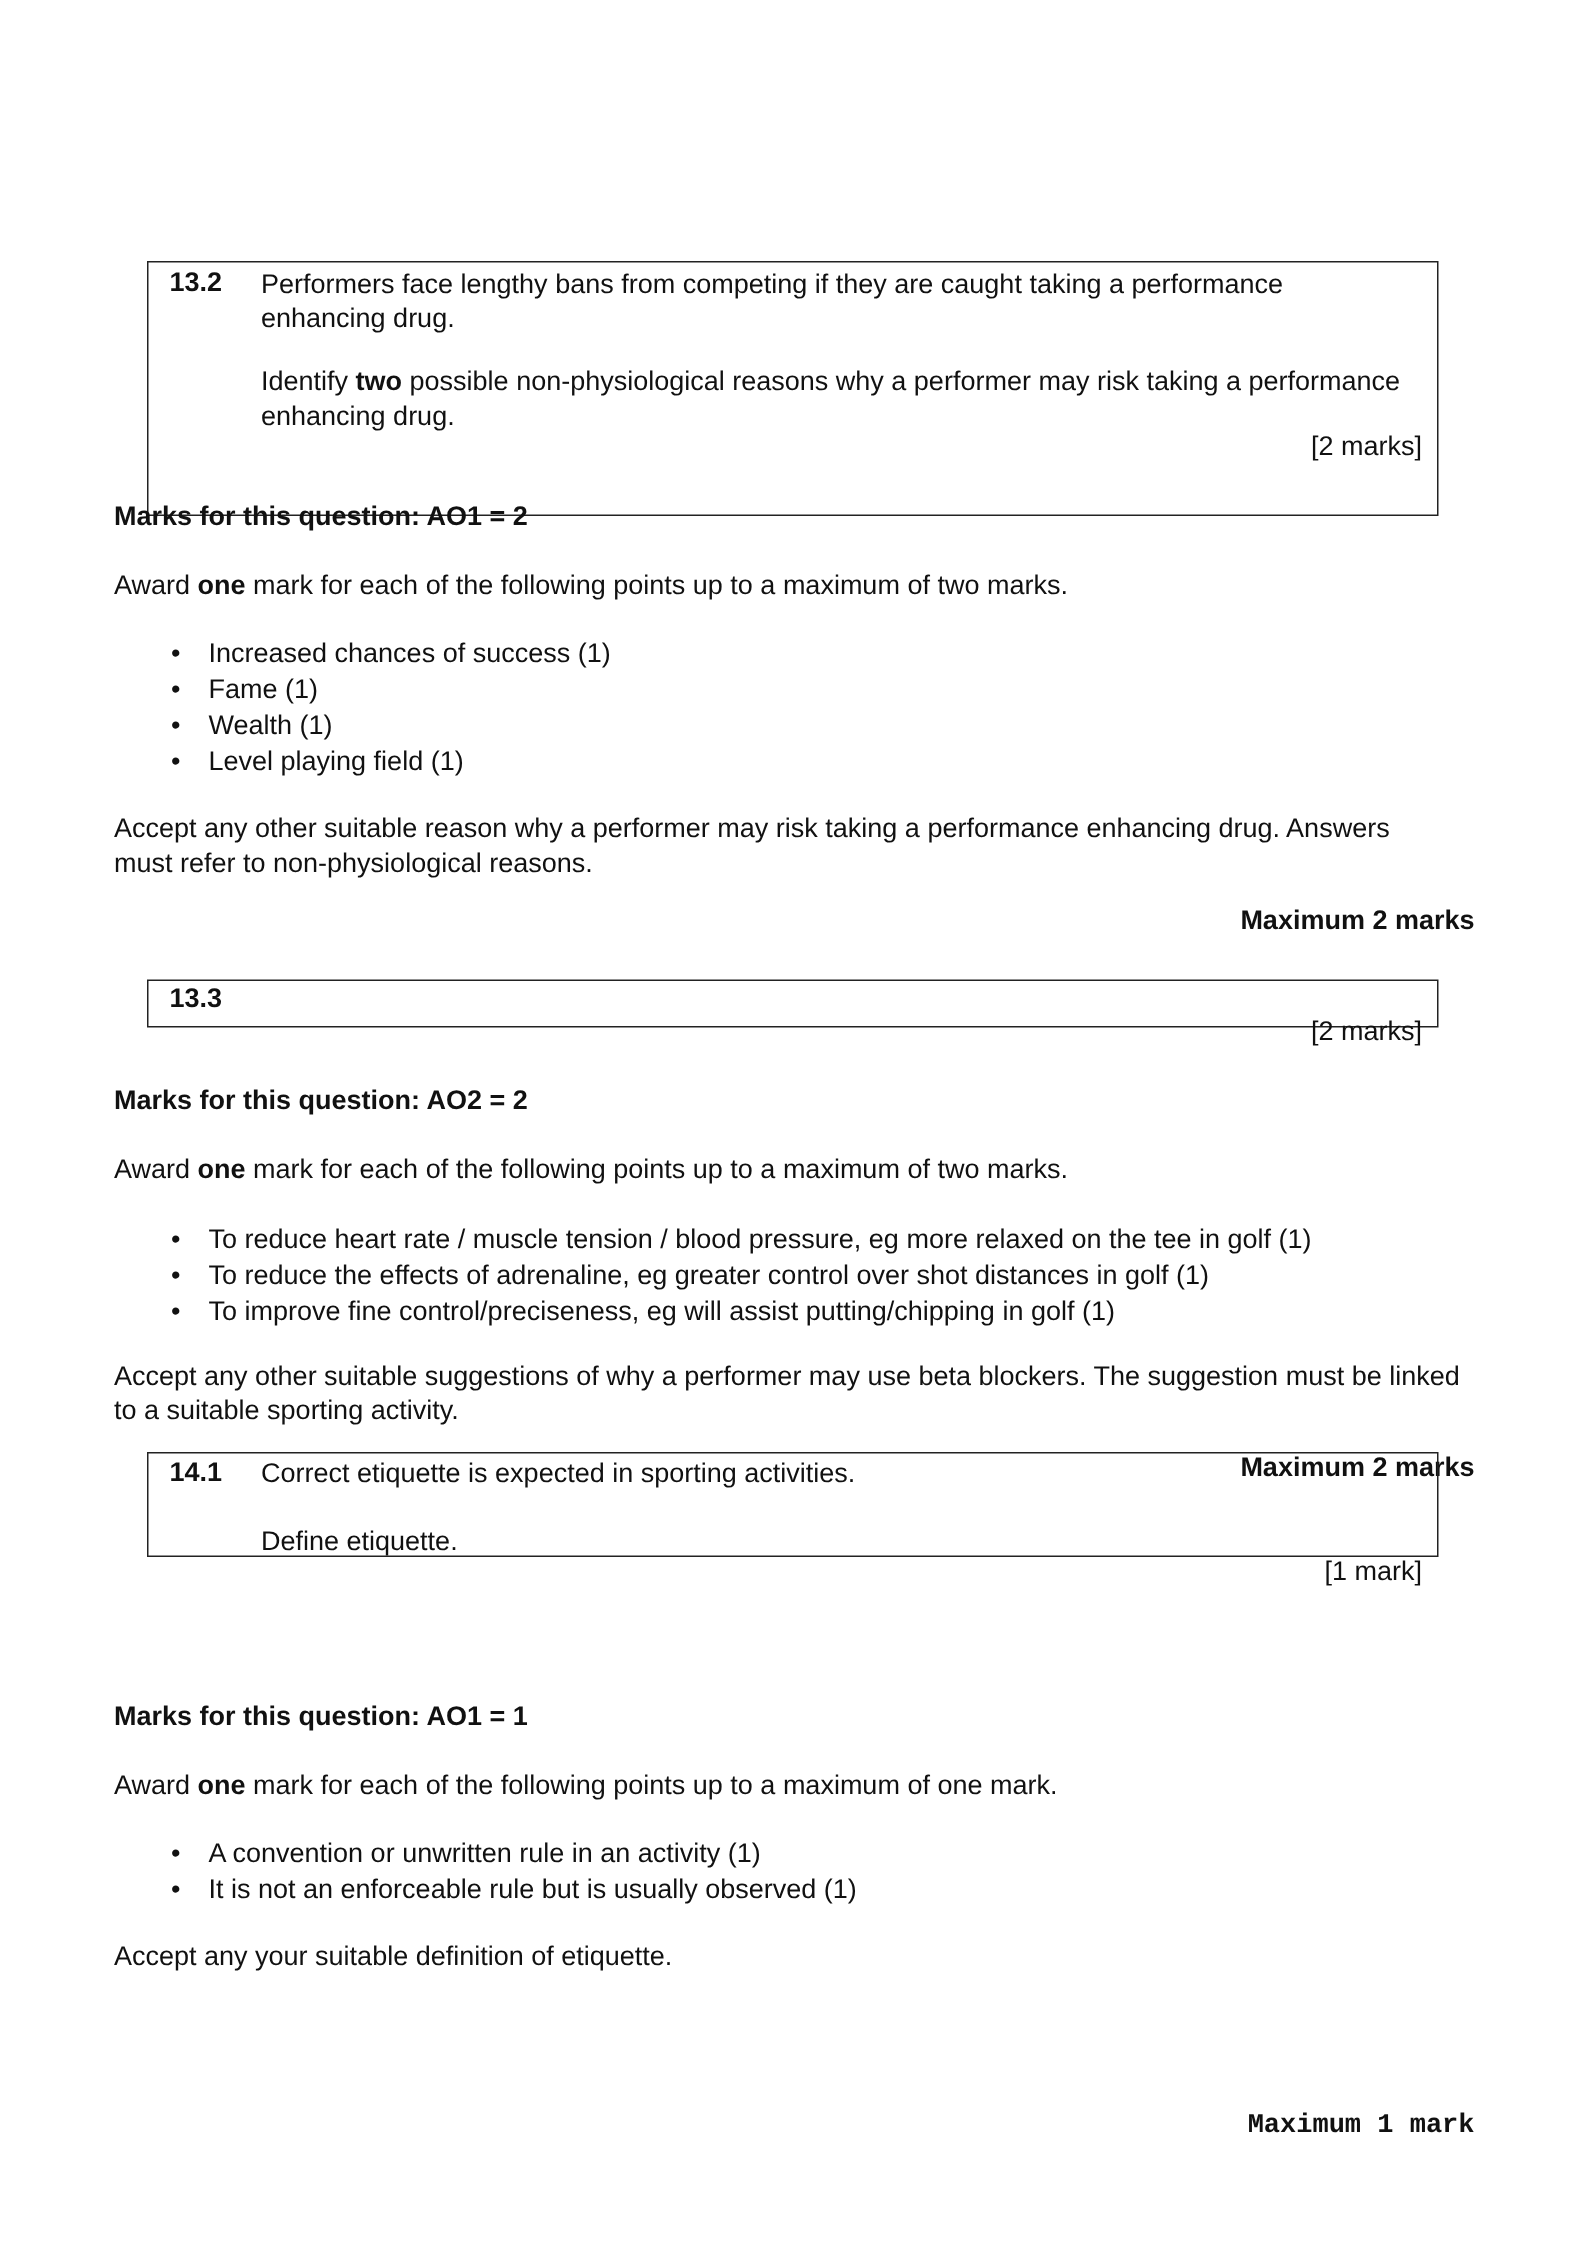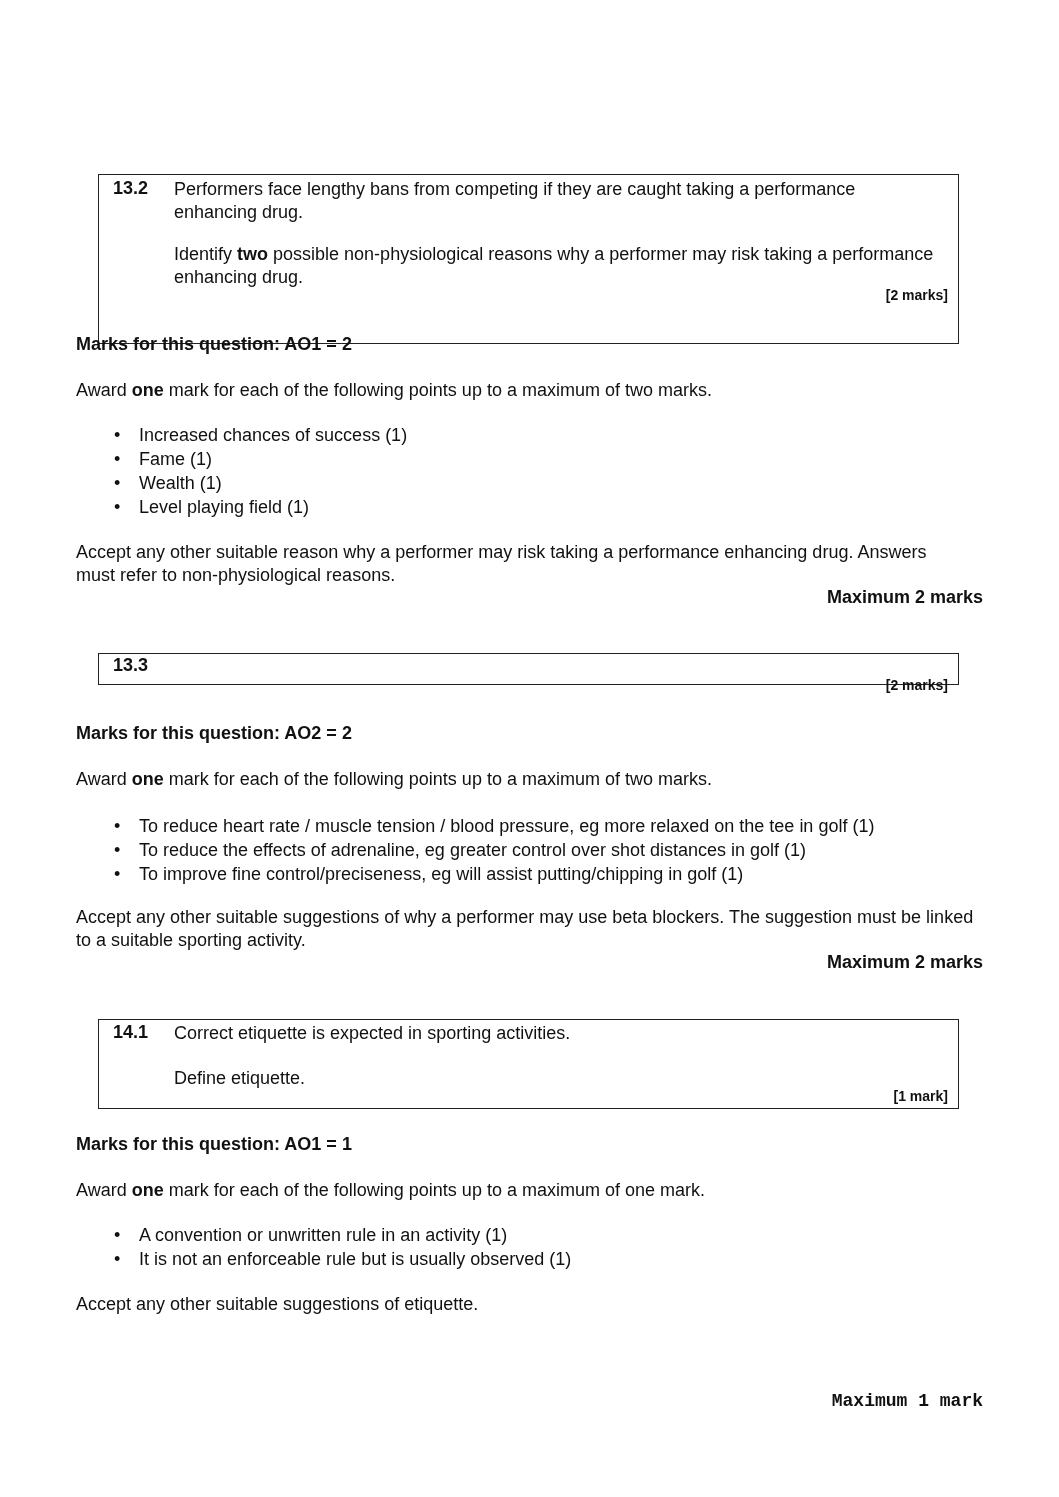--- a/index.html
+++ b/index.html
@@ -6,33 +6,33 @@
   body {
     width:1059px; height:1497px; position:relative; overflow:hidden;
     font-family: "Liberation Sans", sans-serif; color:#111; font-size:18px;
   }
   .qbox {
     position:absolute; left:98px; width:861px;
     border:1.5px solid #222; box-sizing:border-box;
   }
   .qnum { position:absolute; left:14px; font-weight:bold; font-size:18px; }
   .qtext { position:absolute; left:75px; right:10px; font-size:18px; line-height:23px; }
-  .qmarks { position:absolute; right:10px; font-weight:bold; font-size:14px; }
+  .qmarks { position:absolute; right:10px; font-weight:normal; font-size:18px; }
   .marks-heading { position:absolute; left:76px; font-weight:bold; font-size:18px; }
   .para { position:absolute; left:76px; font-size:18px; line-height:23px; width:910px; }
   .para b { font-weight:bold; }
   ul.bullets {
     position:absolute; left:76px; margin:0; padding:0; list-style:none;
     font-size:18px; line-height:24px;
   }
   ul.bullets li { position:relative; padding-left:63px; }
   ul.bullets li::before {
     content:"•"; position:absolute; left:38px; top:0;
   }
-  .maxmarks { position:absolute; right:76px; font-weight:bold; font-size:18px; }
+  .maxmarks { position:absolute; right:76px; font-weight:bold; font-size:18px;margin-top:16px; }
 </style>
 </head>
 <body>
 
 <div class="qbox" style="top:174px; height:170px;">
   <span class="qnum" style="top:3px;">13.2</span>
   <div class="qtext" style="top:3px; width:760px;">Performers face lengthy bans from competing if they are caught taking a performance enhancing drug.</div>
   <div class="qtext" style="top:68px; width:760px;"><span>Identify </span><b>two</b><span> possible non-physiological reasons why a performer may risk taking a performance enhancing drug.</span></div>
   <span class="qmarks" style="top:112px;">[2 marks]</span>
 </div>
@@ -56,27 +56,27 @@
 <div class="marks-heading" style="top:723px;">Marks for this question: AO2 = 2</div>
 <div class="para" style="top:768px;"><span>Award </span><b>one</b><span> mark for each of the following points up to a maximum of two marks.</span></div>
 <ul class="bullets" style="top:814px;">
   <li>To reduce heart rate / muscle tension / blood pressure, eg more relaxed on the tee in golf  (1)</li>
   <li>To reduce the effects of adrenaline, eg greater control over shot distances in golf (1)</li>
   <li>To improve fine control/preciseness, eg will assist putting/chipping in golf  (1)</li>
 </ul>
 <div class="para" style="top:906px;">Accept any other suitable suggestions of why a performer may use beta blockers. The suggestion must be linked to a suitable sporting activity.</div>
 <div class="maxmarks" style="top:952px;">Maximum 2 marks</div>
 
-<div class="qbox" style="top:1019px; height:90px;">
+<div class="qbox" style="top:968px; height:70px;">
   <span class="qnum" style="top:2px;">14.1</span>
   <div class="qtext" style="top:47px;">Define etiquette.</div>
   <div class="qtext" style="top:2px;">Correct etiquette is expected in sporting activities.</div>
   <span class="qmarks" style="top:68px;">[1 mark]</span>
 </div>
 
 <div class="marks-heading" style="top:1134px;">Marks for this question: AO1 = 1</div>
 <div class="para" style="top:1179px;"><span>Award </span><b>one</b><span> mark for each of the following points up to a maximum of one mark.</span></div>
 <ul class="bullets" style="top:1223px;">
   <li>A convention or unwritten rule in an activity (1)</li>
   <li>It is not an enforceable rule but is usually observed (1)</li>
 </ul>
-<div class="para" style="top:1293px;">Accept any other suitable suggestions of etiquette.</div>
+<div class="para" style="top:1293px;">Accept any your suitable definition of etiquette.</div>
 <div class="maxmarks" style="top:1391px;font-family:Liberation Mono, monospace;">Maximum 1 mark</div>
 
 </body></html>

